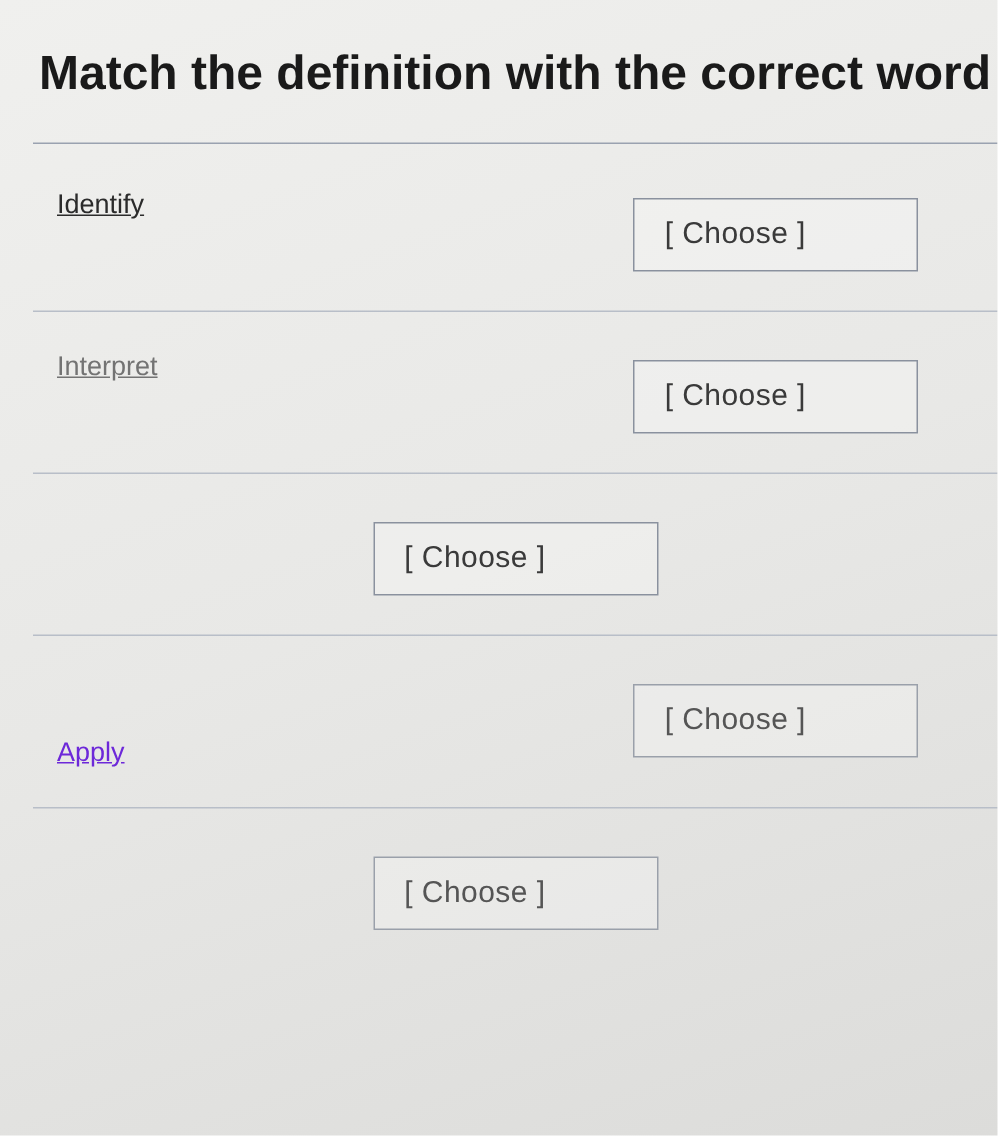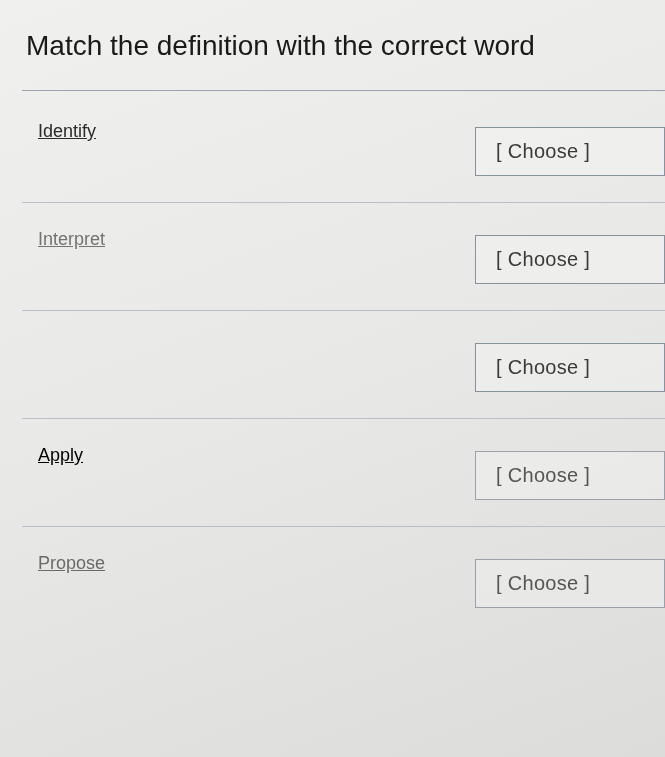--- a/index.html
+++ b/index.html
@@ -12,22 +12,22 @@
       background: linear-gradient(160deg, #f0f0ee 0%, #e8e8e6 50%, #dcdcda 100%);
       width: 665px;
       height: 757px;
       overflow: hidden;
       color: #2d2d2d;
     }
     .container {
       padding: 30px 0 0 22px;
     }
     .question-title {
-      font-size: 28px;
-      font-weight: 400;
+      font-size: 32px;
+      font-weight: 700;
       color: #1a1a1a;
       padding-bottom: 28px;
       padding-left: 4px;
     }
     .divider-top {
       border: none;
       border-top: 1.5px solid #9aa2b0;
       margin-right: 0;
       margin-bottom: 4px;
     }
@@ -49,40 +49,40 @@
       flex: 0 0 54%;
       font-size: 18px;
       color: #333;
       padding-left: 16px;
       padding-top: 2px;
       text-decoration: underline;
     }
     .select-wrap {
       flex: 1;
       display: flex;
-      justify-content: flex-end;
+      justify-content: center;
       padding-top: 8px;
     }
     .choose-select {
       background: rgba(255,255,255,0.25);
       border: 1.5px solid #8a919e;
       padding: 12px 20px;
       font-size: 20px;
       color: #3a3a3a;
       min-width: 190px;
       text-align: left;
       font-family: inherit;
       cursor: pointer;
       letter-spacing: 0.3px;
     }
     
     .match-row:nth-child(1) .term { color:#2b2b2b; }
     .match-row:nth-child(2) .term { color:#737373; }
     .match-row:nth-child(3) .term { color:#3a3a3a; }
-    .match-row:nth-child(4) .term { color:#000000; }
+    .match-row:nth-child(4) .term { color:#6d28d9;margin-top:41px; }
     .match-row:nth-child(5) .term { color:#6a6a6a; }
     .match-row:nth-child(4) .choose-select,
     .match-row:nth-child(5) .choose-select { color:#555; border-color:#9aa0aa; }
   </style>
 </head>
 <body>
 
 <div class="container">
   <div class="question-title">Match the definition with the correct word</div>
   <hr class="divider-top">
@@ -109,20 +109,19 @@
     </div>
 
     <div class="match-row">
       <div class="term">Apply</div>
       <div class="select-wrap">
         <button class="choose-select">[ Choose ]</button>
       </div>
     </div>
 
     <div class="match-row">
-      <div class="term">Propose</div>
       <div class="select-wrap">
         <button class="choose-select">[ Choose ]</button>
       </div>
     </div>
 
   </div>
 </div>
 
 </body></html>

